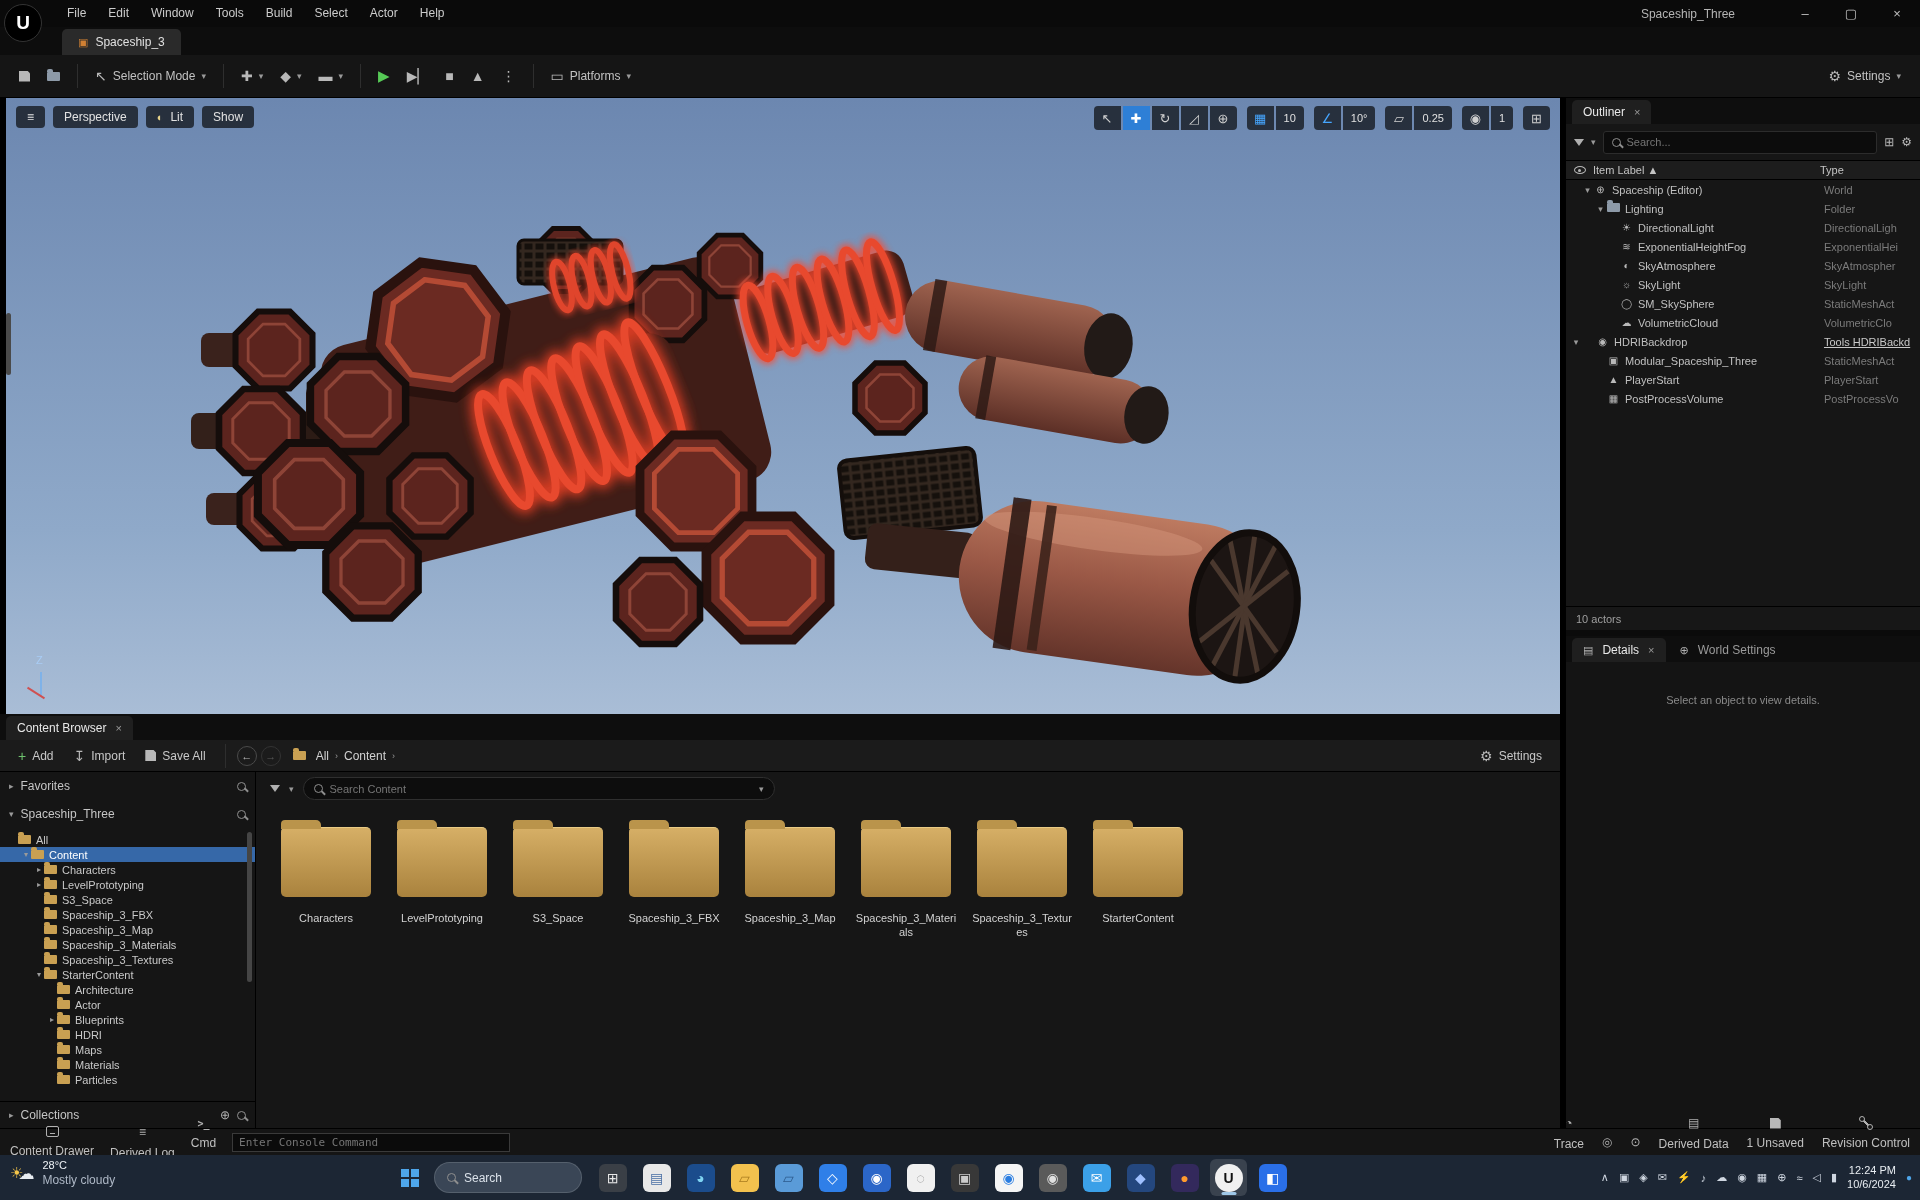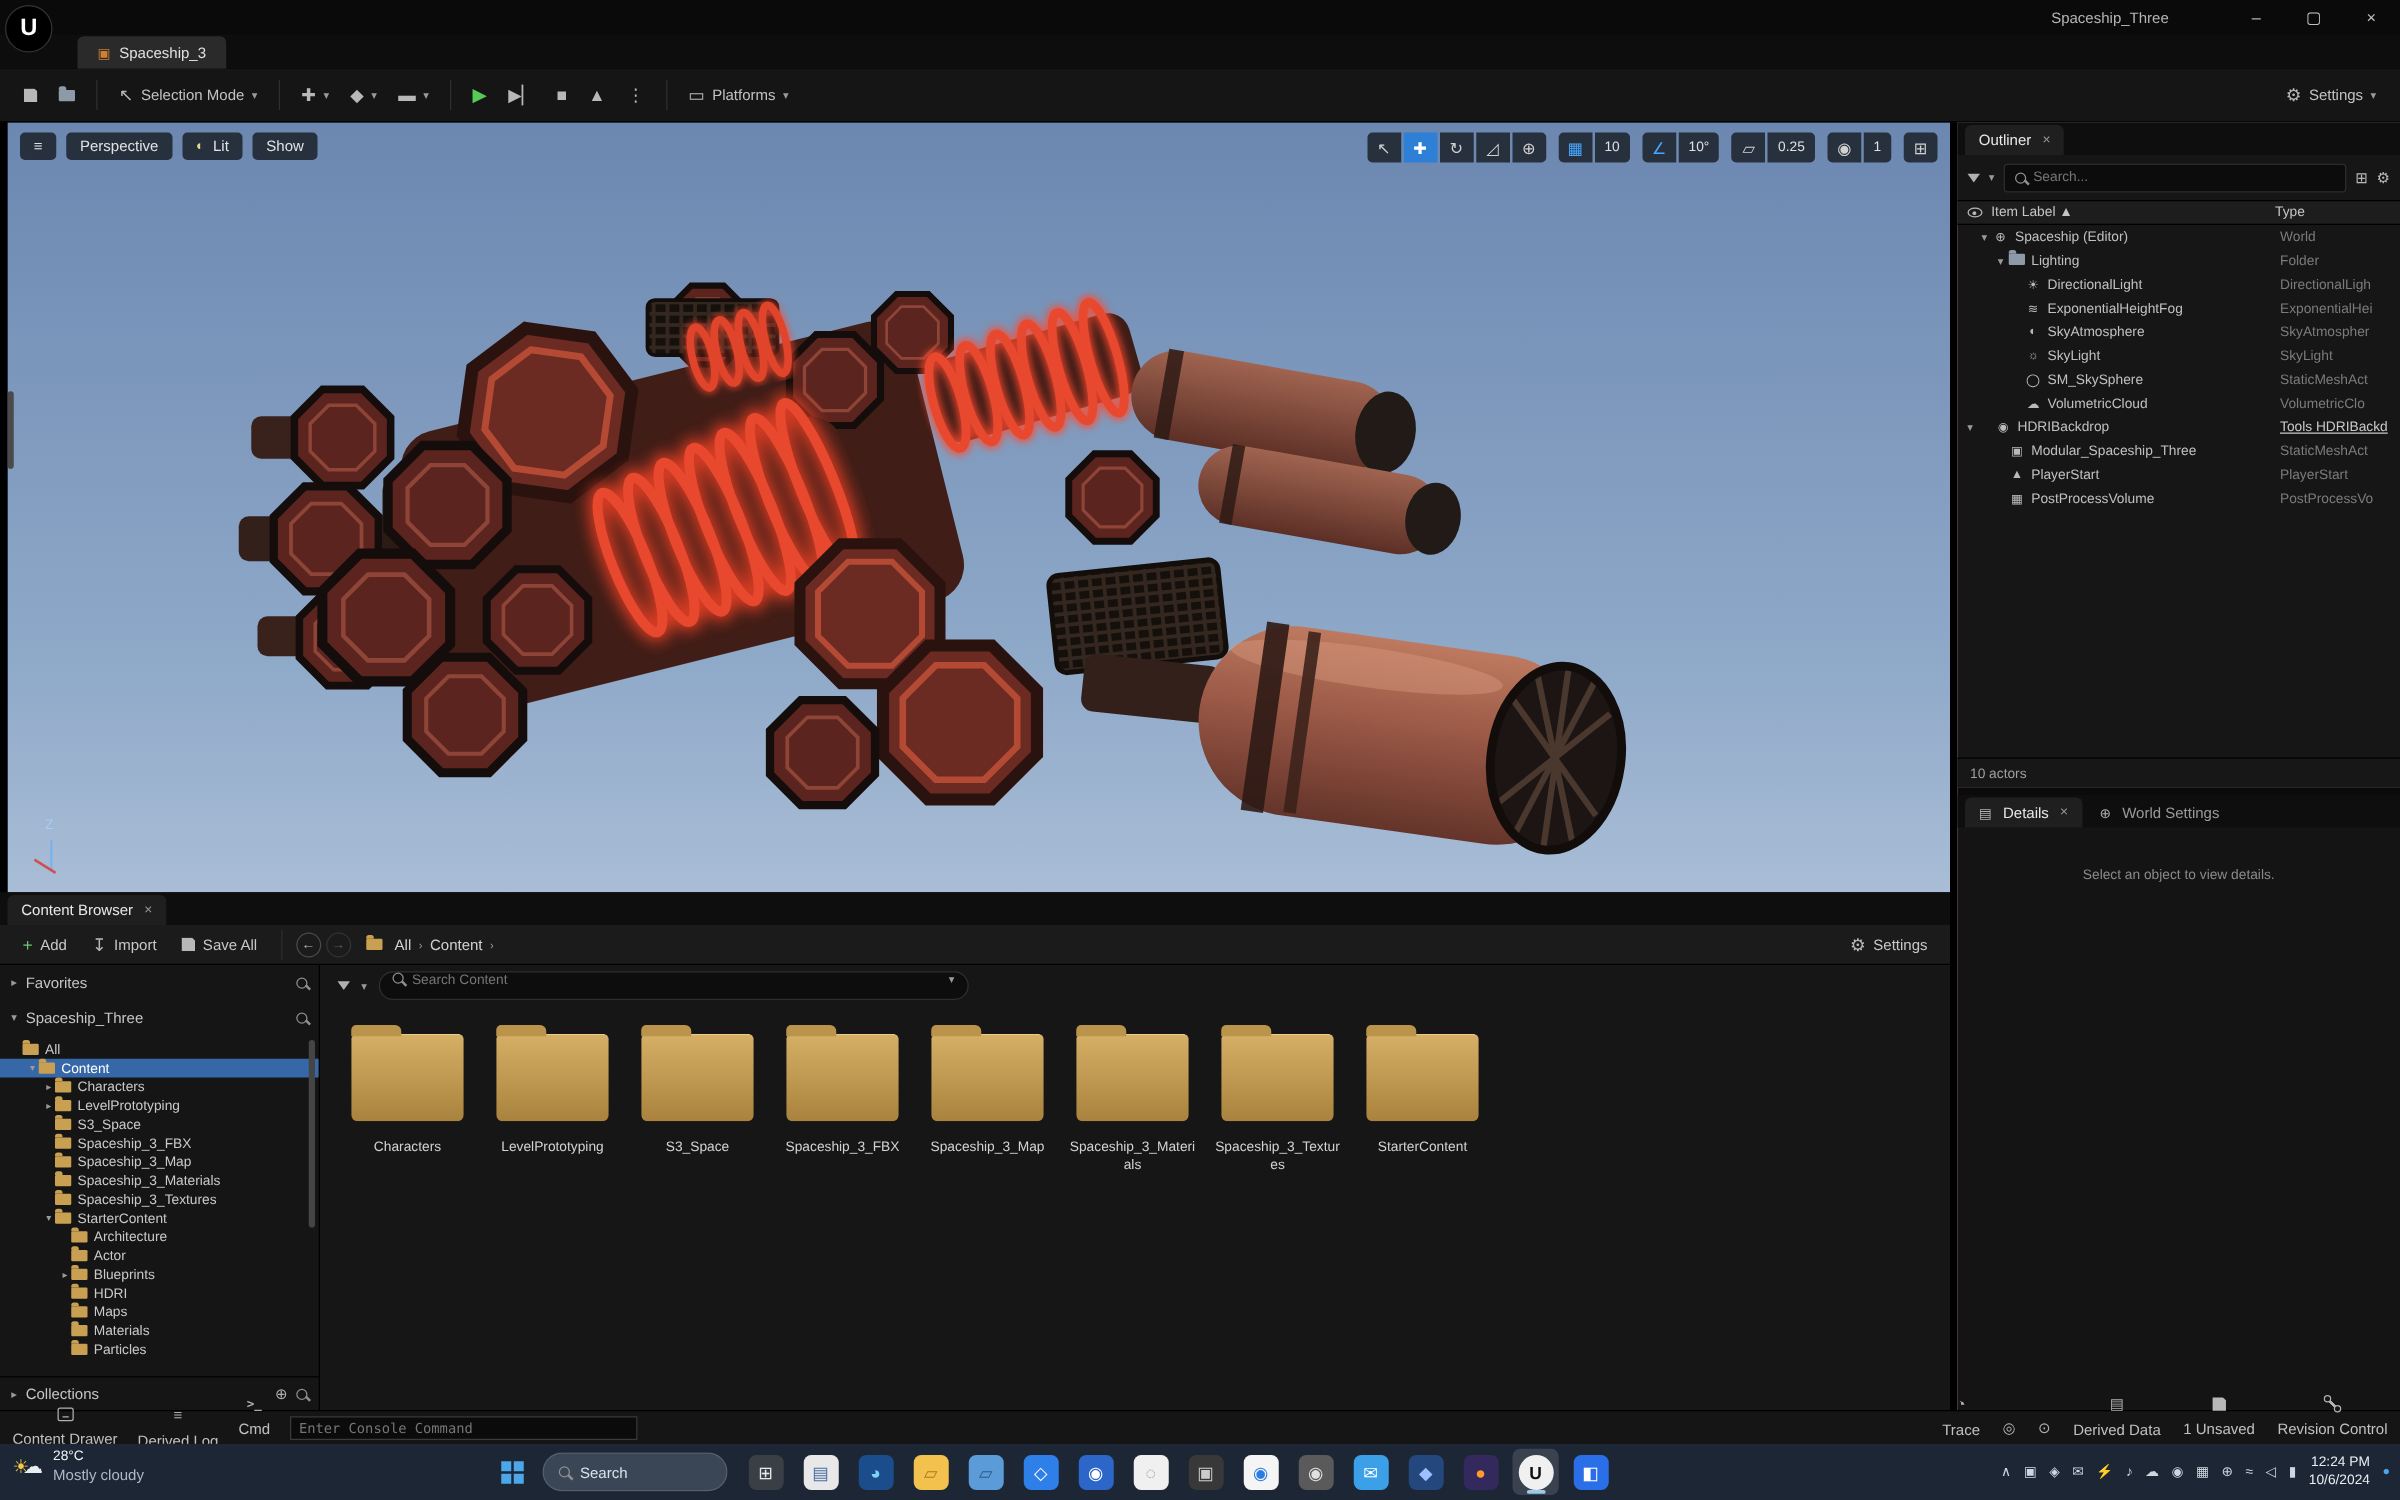--- a/index.html
+++ b/index.html
@@ -104,21 +104,21 @@
   .side-row { height:28px; display:flex; align-items:center; gap:7px; padding:0 9px; color:#c5c5c5; flex:none; }
   #cb-tree { flex:1; overflow:hidden; position:relative; padding-top:4px; }
   .ct-row { height:15px; display:flex; align-items:center; font-size:11px; color:#c9c9c9; padding-left:8px; }
   .ct-row.selected { background:#3668a8; color:#fff; }
   .ct-exp { width:10px; font-size:8px; color:#9a9a9a; text-align:center; flex:none; }
   .ct-label { margin-left:5px; white-space:nowrap; overflow:hidden; }
   #tree-scrollbar { position:absolute; right:3px; top:4px; width:5px; height:150px; background:#454545; border-radius:3px; }
   #collections-row { height:27px; border-top:1px solid #000; display:flex; align-items:center; gap:7px; padding:0 9px; color:#c5c5c5; flex:none; }
   #cb-main { flex:1; display:flex; flex-direction:column; min-width:0; }
   #filter-row { height:33px; display:flex; align-items:center; gap:9px; padding:0 14px; flex:none; }
-  #cb-search { width:472px; height:23px; background:#0d0d0d; border:1px solid #2f2f2f; border-radius:12px; display:flex; align-items:flex-start; gap:7px; padding:0 10px; }
+  #cb-search { width:472px; height:23px; background:#0d0d0d; border:1px solid #2f2f2f; border-radius:12px; display:flex; align-items:center; gap:7px; padding:0 10px; }
   #cb-search input { flex:1; background:transparent; border:none; outline:none; color:#9a9a9a; font:11px "Liberation Sans",sans-serif; }
   #folder-grid { flex:1; padding:14px 0 0 22px; display:flex; gap:20px; flex-wrap:wrap; align-content:flex-start; }
   .tile { width:96px; display:flex; flex-direction:column; align-items:center; }
   .folder-big { width:90px; height:70px; margin-top:8px; background:linear-gradient(#d6af66,#a9823d); border-radius:5px; position:relative; border-top:1px solid #e9cb85; }
   .folder-big::before { content:""; position:absolute; top:-8px; left:0; width:40px; height:9px; background:#ba944b; border-radius:4px 5px 0 0; }
   .tile-label { margin-top:14px; font-size:11px; color:#d2d2d2; text-align:center; line-height:1.3; width:104px; overflow-wrap:anywhere; }
   #cb-footer { height:26px; display:flex; align-items:center; padding-left:22px; color:#9a9a9a; font-size:11px; flex:none; }
 
   
   #statusbar { position:absolute; left:0; top:1128px; width:1920px; height:27px; background:#151515; border-top:1px solid #000;
@@ -152,20 +152,30 @@
   .tray-ico { color:#cfd6e0; font-size:11px; }
   #clock { text-align:right; line-height:1.25; color:#e8edf2; font-size:11px; }
 </style>
 </head>
 <body>
 
 <div id="ue-logo">
     <span>U</span>
   </div>
 <div id="titlebar">
+  <div id="menubar-items">
+      <span class="menu-item">File</span>
+      <span class="menu-item">Edit</span>
+      <span class="menu-item">Window</span>
+      <span class="menu-item">Tools</span>
+      <span class="menu-item">Build</span>
+      <span class="menu-item">Select</span>
+      <span class="menu-item">Actor</span>
+      <span class="menu-item">Help</span>
+    </div>
   <span id="window-title">Spaceship_Three</span>
   <div id="win-btns">
     <span class="win-btn">–</span>
     <span class="win-btn">▢</span>
     <span class="win-btn">×</span>
   </div>
 </div>
 
 <div id="tabbar">
   <div class="doc-tab">

